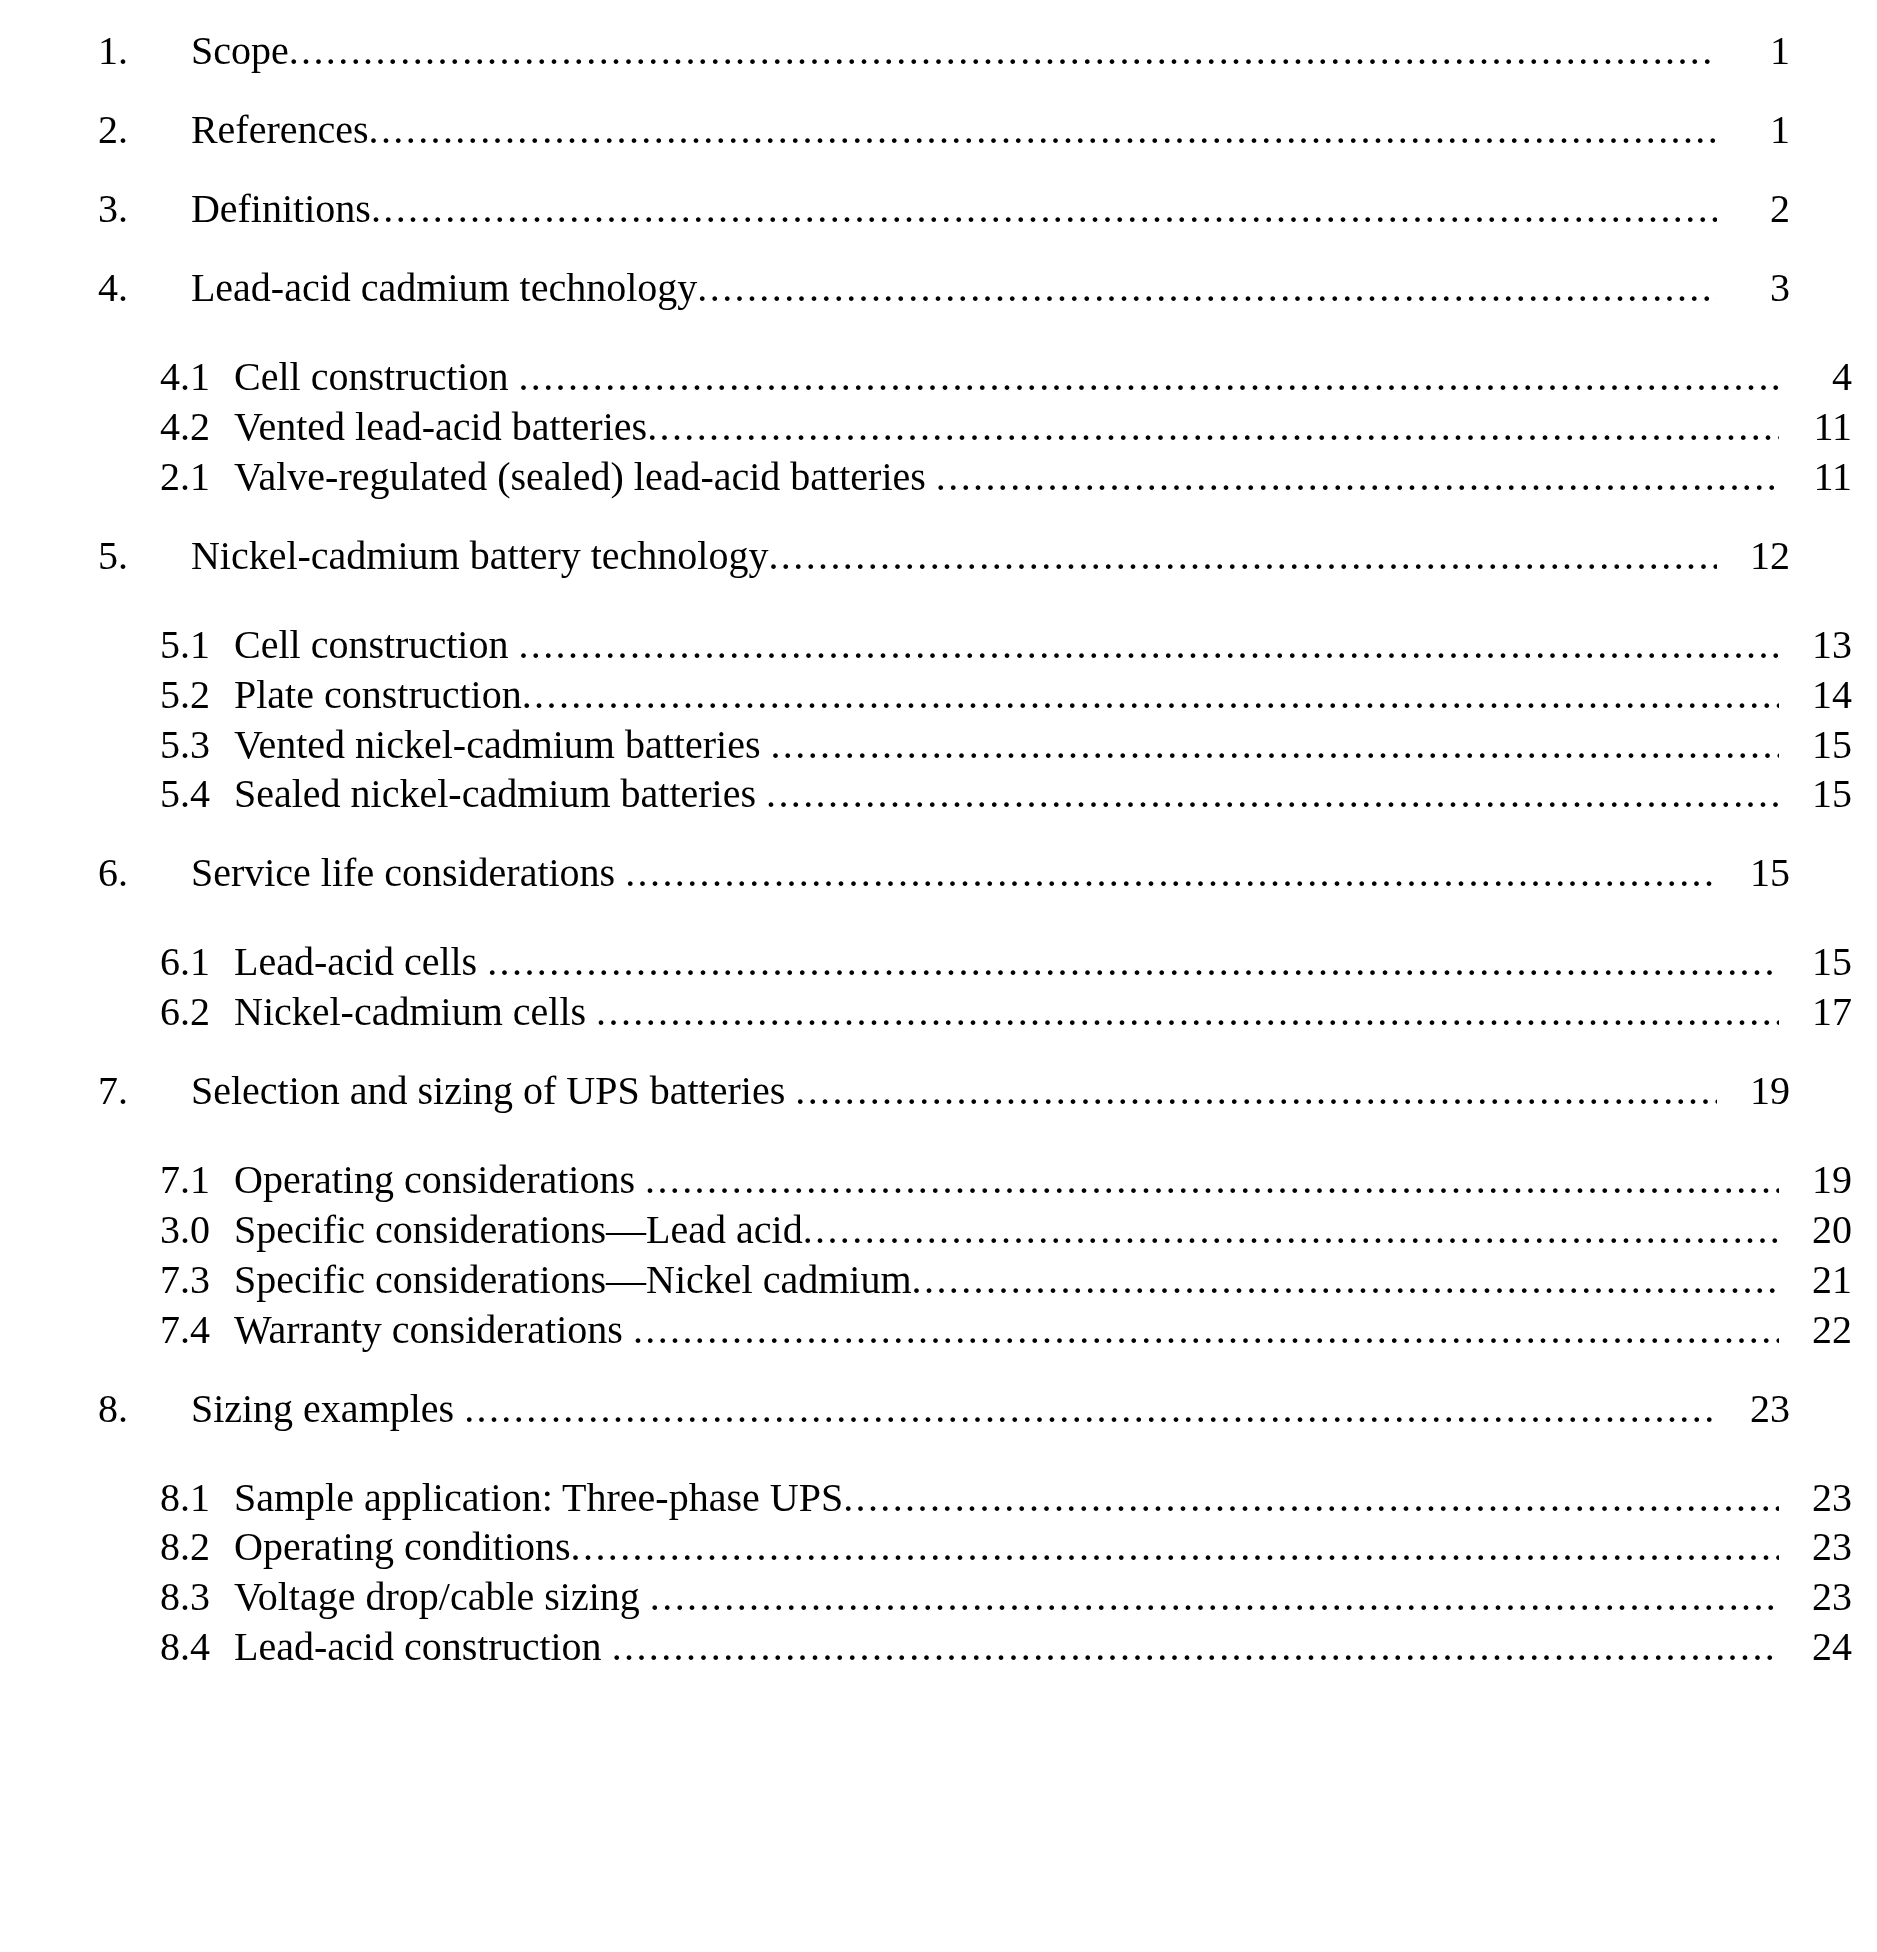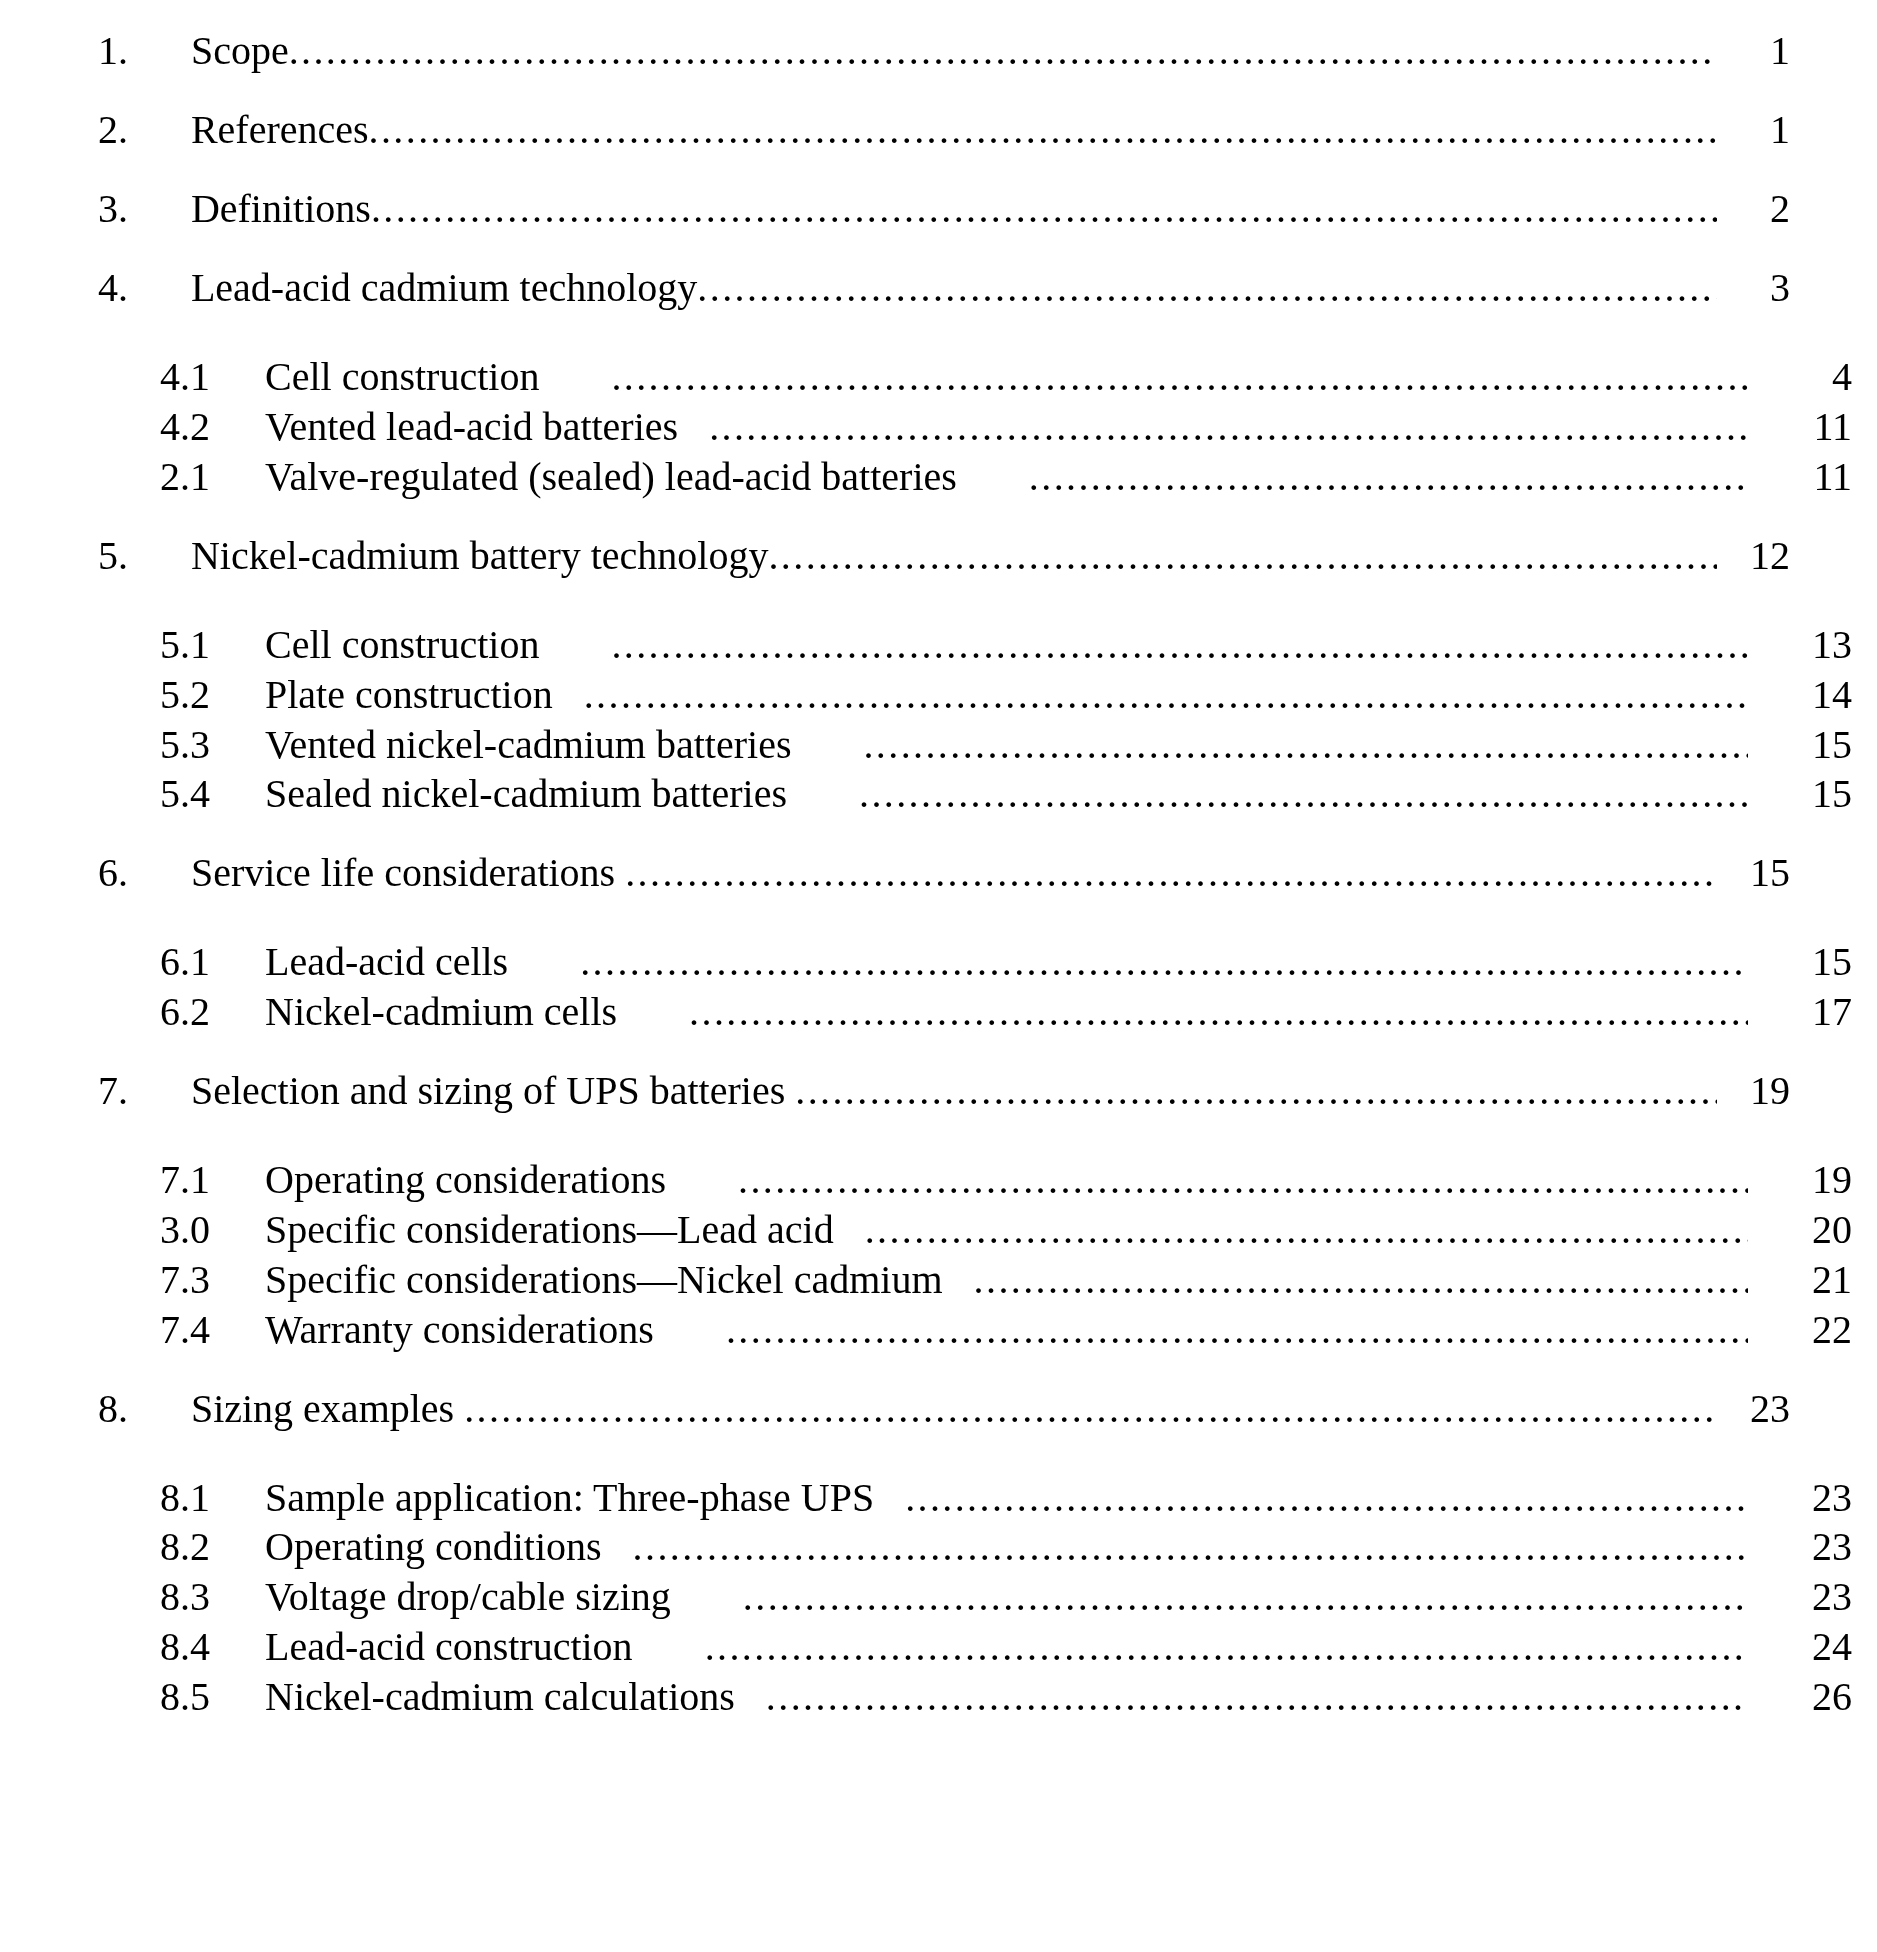--- a/index.html
+++ b/index.html
@@ -42,21 +42,20 @@
     margin-top: 9.8px;
   }
   .toc-entry.lvl1 .num {
     width: 93px;
     flex: 0 0 93px;
   }
   
   .toc-entry.lvl2 {
     margin-top: 9.8px;
     padding-left: 67px;
-    gap: 31px;
   }
   .toc-entry.lvl2.group-start {
     margin-top: 49px;
   }
   .toc-entry.lvl2 .num {
     width: 74px;
     flex: 0 0 74px;
   }
   .num {
     white-space: nowrap;
@@ -248,21 +247,15 @@
         <span class="leader"></span>
         <span class="page">23</span>
       </li>
       <li class="toc-entry lvl2">
         <span class="num">8.4</span>
         <span class="label">Lead-acid construction</span>
         <span class="sp-before-leader">&nbsp;</span>
         <span class="leader"></span>
         <span class="page">24</span>
       </li>
-      <li class="toc-entry lvl2">
-        <span class="num">8.5</span>
-        <span class="label">Nickel-cadmium calculations</span>
-        <span class="leader"></span>
-        <span class="page">26</span>
-      </li>
     </ul>
 </div>
 
 
 </body></html>

